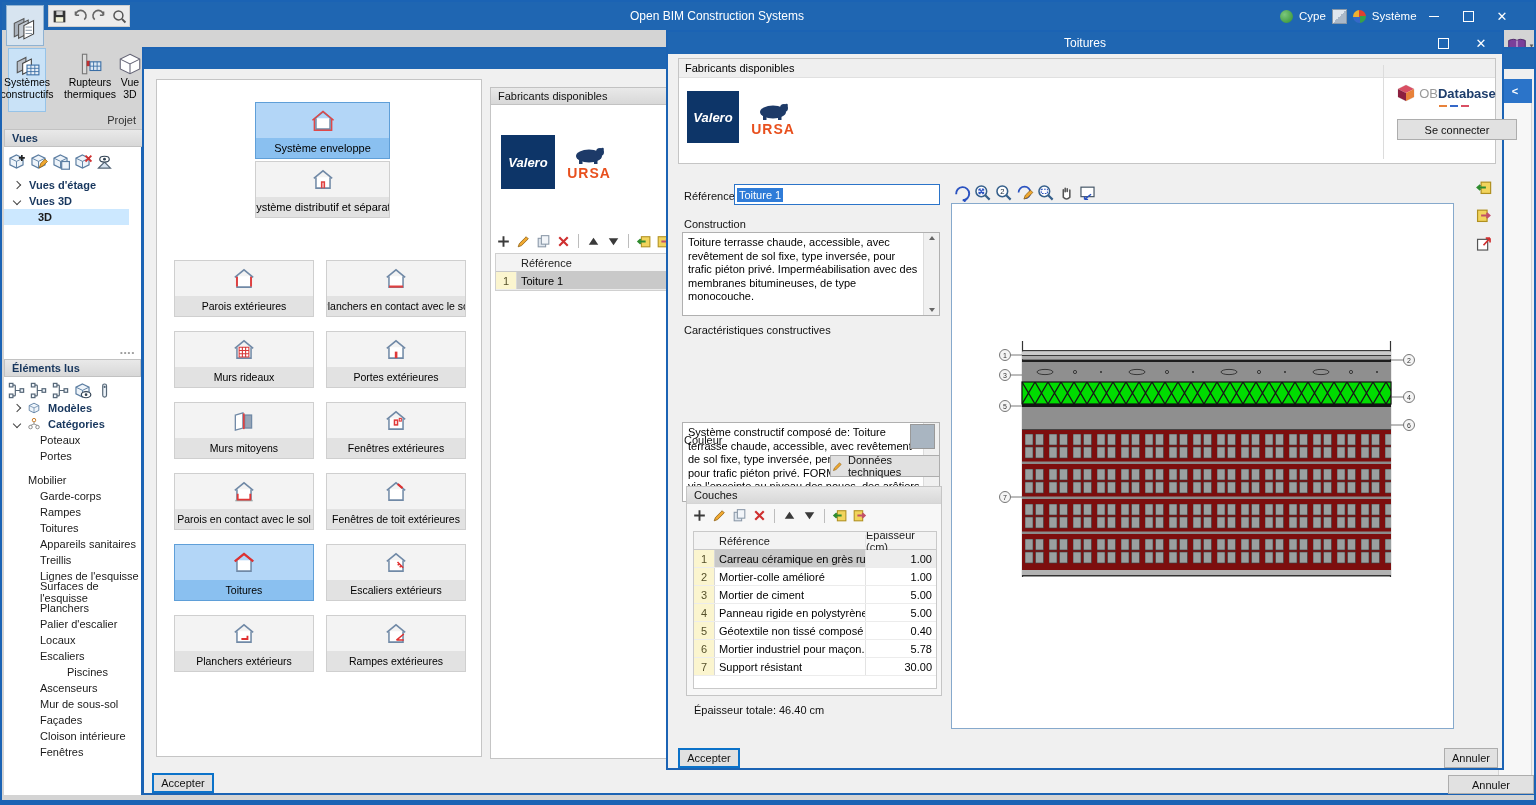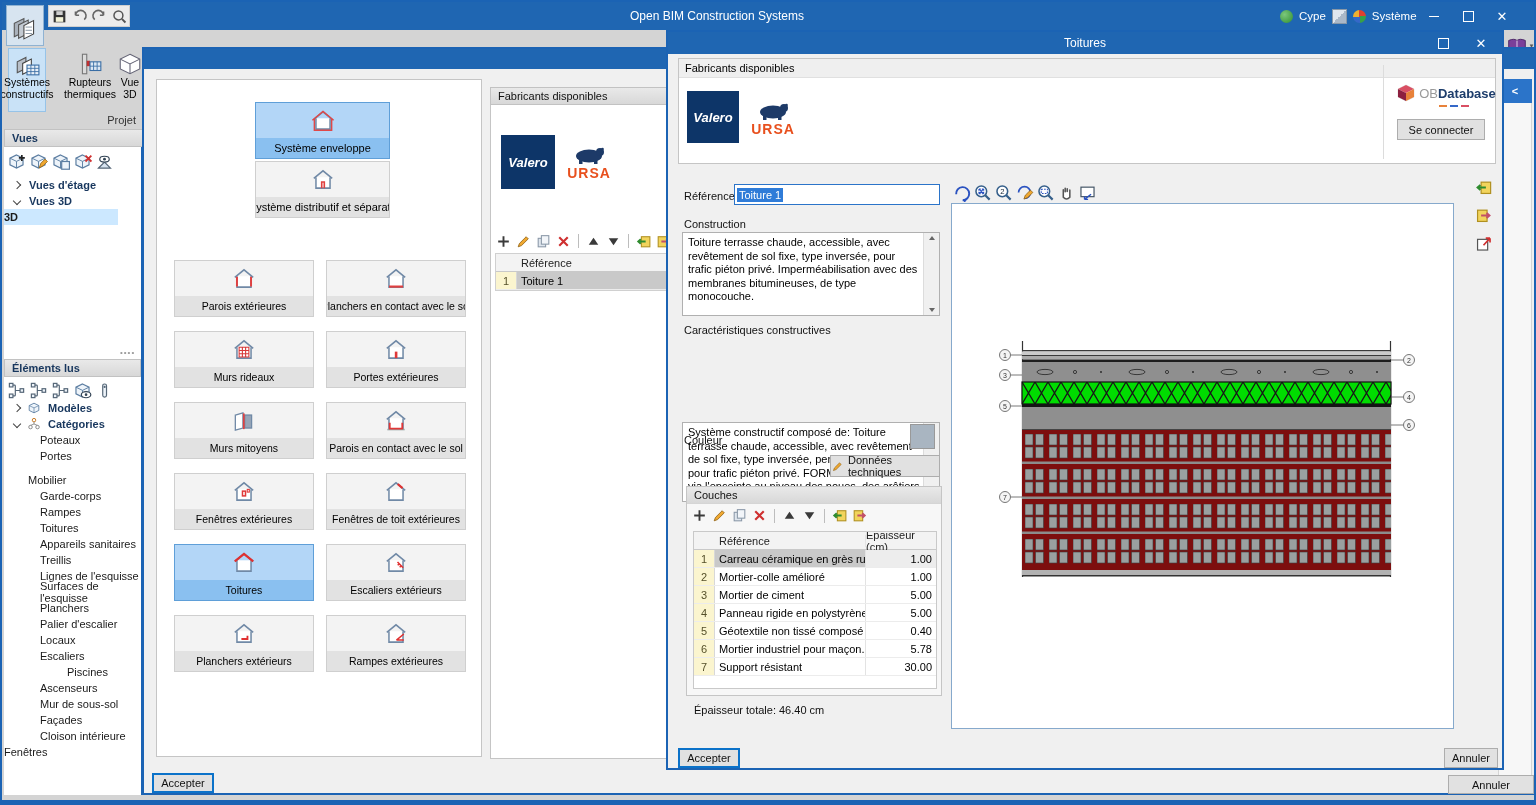--- a/index.html
+++ b/index.html
@@ -360,21 +360,21 @@
       </svg>
   </div>
   <div class="abs treerow" style="left:2px;top:175px;width:137px;padding-left:10px;gap:9px;">
     <span class="chev right"></span>
     <span class="treegroup">Vues d'étage</span>
   </div>
   <div class="abs treerow" style="left:2px;top:191px;width:137px;padding-left:10px;gap:9px;">
     <span class="chev down"></span>
     <span class="treegroup">Vues 3D</span>
   </div>
-  <div class="abs treerow selected" style="left:2px;top:207px;width:114px;">
+  <div class="abs treerow selected" style="left:2px;top:207px;width:125px;padding-left:34px;">
     <span class="treeleaf" style="font-weight:bold;">3D</span>
   </div>
   <div class="abs dots" style="left:118px;top:346px;">••••</div>
 
   <div class="abs panelhdr" style="left:2px;top:357px;width:137px;height:18px;">
       <span>Éléments lus</span>
     </div>
   <div class="abs tb" style="left:5px;top:378px;height:20px;">
     <svg class="ic19" viewBox="0 0 16 16">
         <use href="#e-tree"></use>
@@ -458,21 +458,21 @@
       </div>
       <div class="treerow" style="padding-left:36px;">
         <span class="treeleaf">Mur de sous-sol</span>
       </div>
       <div class="treerow" style="padding-left:36px;">
         <span class="treeleaf">Façades</span>
       </div>
       <div class="treerow" style="padding-left:36px;">
         <span class="treeleaf">Cloison intérieure</span>
       </div>
-      <div class="treerow" style="">
+      <div class="treerow" style="padding-left:36px;">
         <span class="treeleaf">Fenêtres</span>
       </div>
     </div>
 
   <div class="abs" style="left:1500px;top:28px;width:34px;height:32px;background:#d4d4d4;display:flex;align-items:center;justify-content:center;gap:1px;">
     <svg style="width:24px;height:22px;" viewBox="0 0 26 22">
         <use href="#bookicon"></use>
       </svg>
     <span style="font-size:7px;color:#555;">▾</span>
   </div>
@@ -544,33 +544,33 @@
               <svg style="width:26px;height:26px;" viewBox="0 0 24 24">
                 <use href="#i-party"></use>
               </svg>
             </span>
             <span class="lbl" style="font-size:10.5px;">Murs mitoyens</span>
           </div>
 
           <div class="sysbtn" style="height:55px;">
             <span class="icn">
               <svg style="width:26px;height:26px;" viewBox="0 0 24 24">
+                <use href="#i-window"></use>
+              </svg>
+            </span>
+            <span class="lbl" style="font-size:10.5px;">Fenêtres extérieures</span>
+          </div>
+
+          <div class="sysbtn" style="height:55px;">
+            <span class="icn">
+              <svg style="width:26px;height:26px;" viewBox="0 0 24 24">
                 <use href="#i-ground"></use>
               </svg>
             </span>
             <span class="lbl" style="font-size:10.5px;">Parois en contact avec le sol</span>
-          </div>
-
-          <div class="sysbtn" style="height:55px;">
-            <span class="icn">
-              <svg style="width:26px;height:26px;" viewBox="0 0 24 24">
-                <use href="#i-window"></use>
-              </svg>
-            </span>
-            <span class="lbl" style="font-size:10.5px;">Fenêtres extérieures</span>
           </div>
 
           <div class="sysbtn" style="height:55px;">
             <span class="icn">
               <svg style="width:26px;height:26px;" viewBox="0 0 24 24">
                 <use href="#i-roofwin"></use>
               </svg>
             </span>
             <span class="lbl" style="font-size:10.5px;">Fenêtres de toit extérieures</span>
           </div>
@@ -721,21 +721,21 @@
         <svg style="width:20px;height:20px;" viewBox="0 0 20 20">
             <use href="#ob-cube"></use>
           </svg>
         <span style="font-size:13px;"><span style="color:#9a9a9a;">OB</span><span style="color:#1d3d6b;font-weight:bold;">Database</span></span>
       </div>
       <div class="abs" style="left:760px;top:46px;display:flex;gap:3px;">
         <span style="width:8px;height:2px;background:#e8823a;"></span>
           <span style="width:8px;height:2px;background:#3568c8;"></span>
           <span style="width:8px;height:2px;background:#d94f63;"></span>
       </div>
-      <div class="abs btn" style="left:718px;top:60px;width:88px;height:21px;">
+      <div class="abs btn" style="left:718px;top:60px;width:120px;height:21px;">
           <span>Se connecter</span>
         </div>
     </div>
 
     <div class="abs lbl11" style="left:16px;top:158px;">Référence</div>
     <div class="abs" style="left:66px;top:152px;width:206px;height:21px;background:#fff;border:1px solid #2b74c9;display:flex;align-items:center;padding-left:2px;">
       <span style="background:#2f7cd8;color:#fff;padding:1px 2px;">Toiture 1</span>
     </div>
 
     <div class="abs lbl11" style="left:16px;top:186px;">Construction</div>

